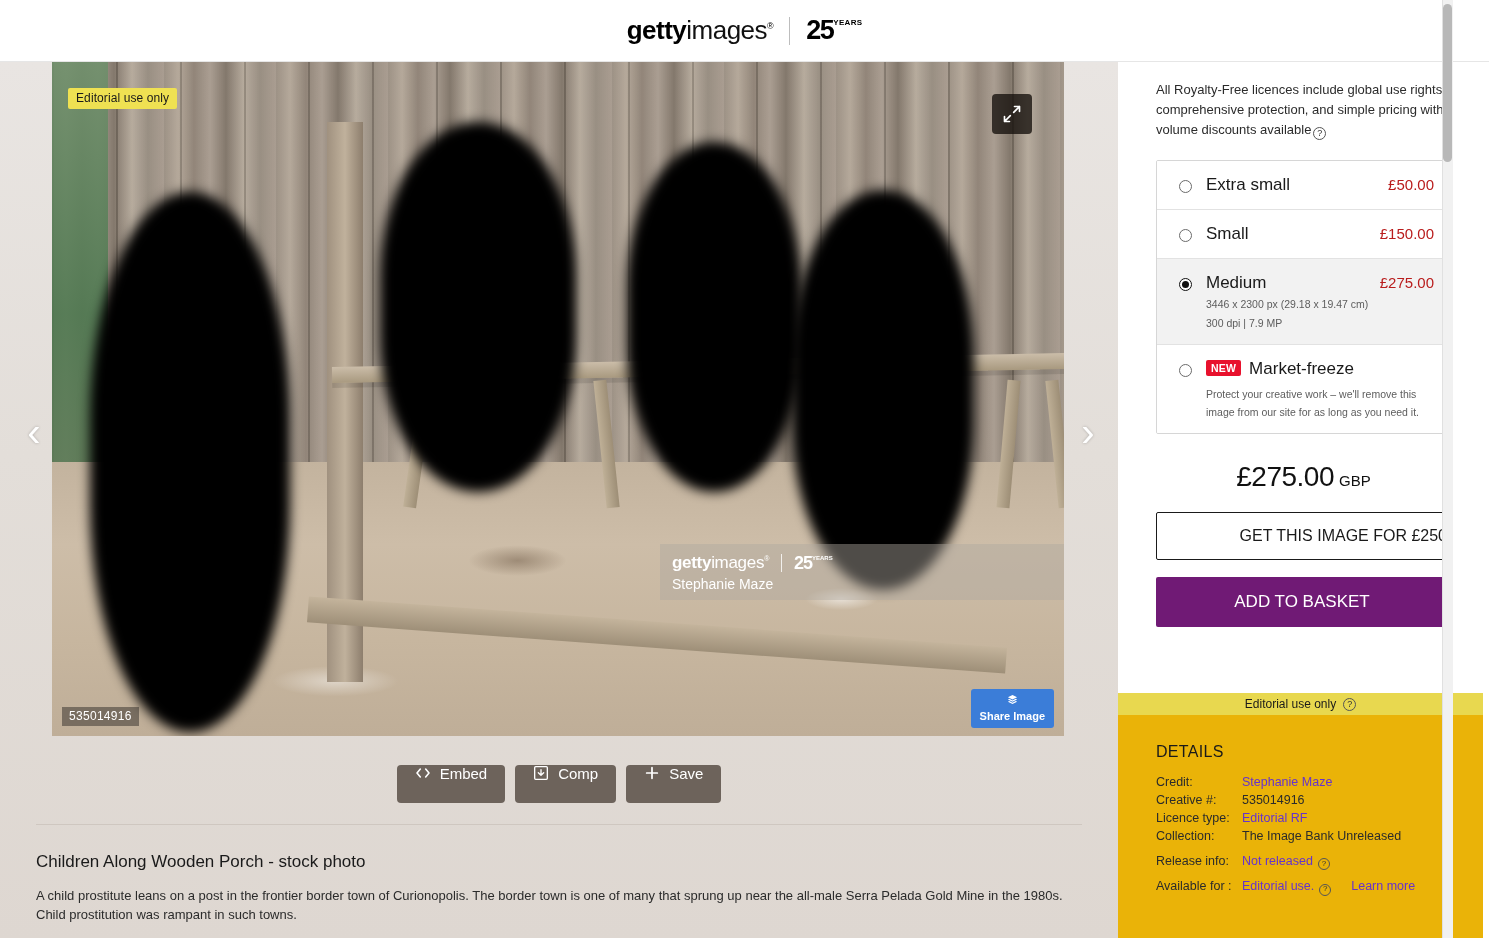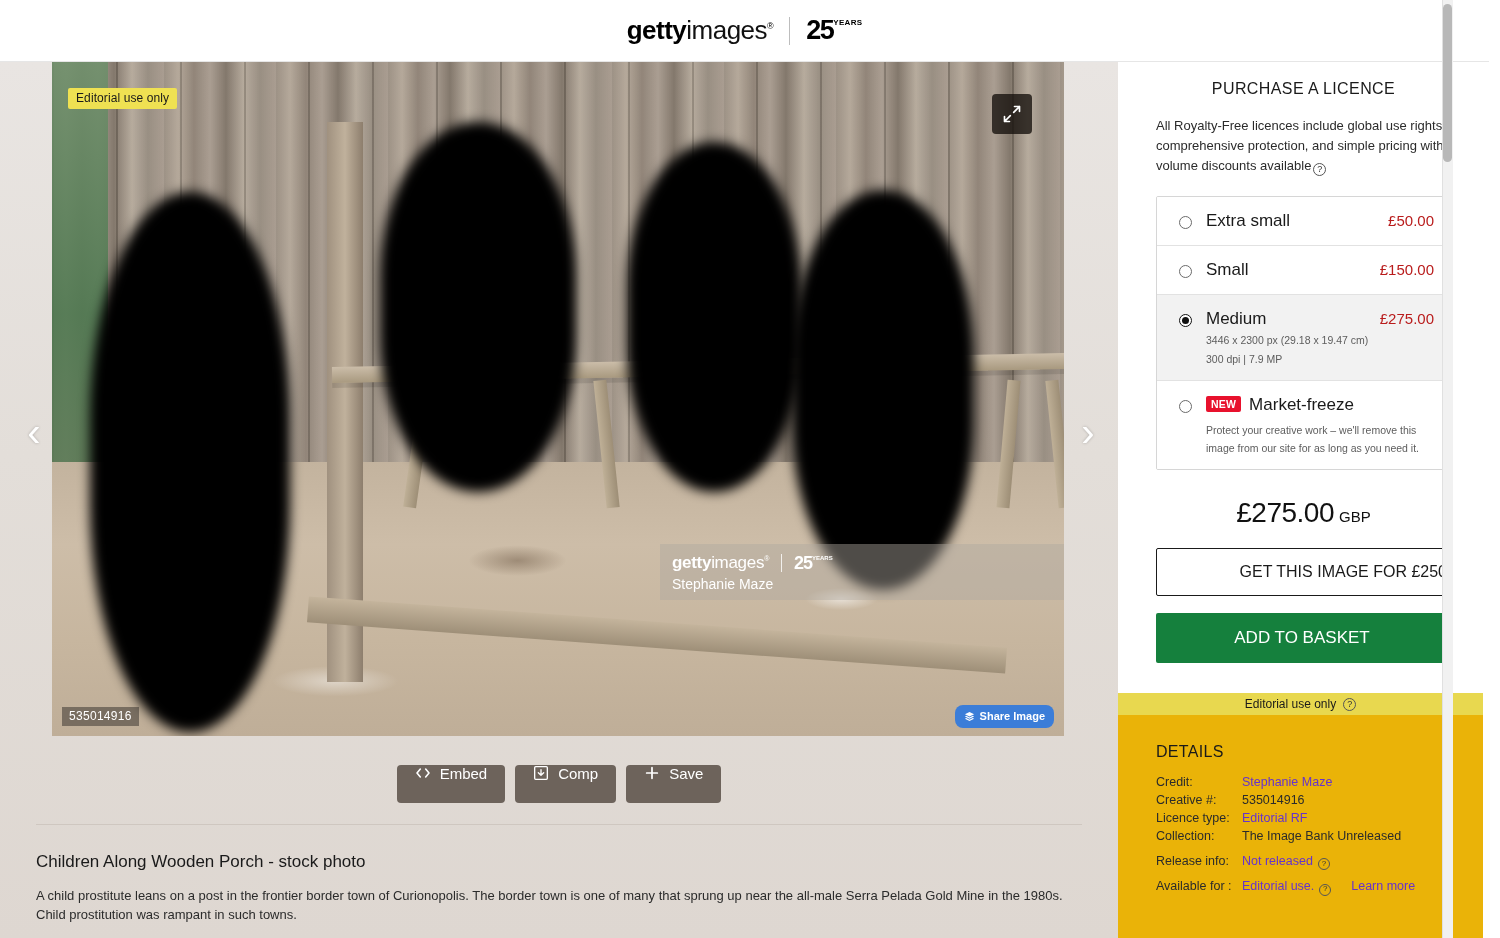--- a/index.html
+++ b/index.html
@@ -105,22 +105,22 @@
     background:rgba(20,15,12,.78); border-radius:4px;
     display:flex; align-items:center; justify-content:center;
   }
   .expand-btn svg{ width:20px; height:20px; }
   .img-id{
     position:absolute; left:10px; bottom:10px; background:rgba(60,55,50,.55);
     color:#fff; font-size:12px; padding:2px 7px 3px; letter-spacing:.3px;
   }
   .share-btn{
     position:absolute; right:10px; bottom:8px; background:#3b7dd8; color:#fff;
-    font-size:11px; font-weight:700; padding:5px 9px 6px; border-radius:8px;
-    display:flex; align-items:center; gap:5px;
+    font-size:11px; font-weight:700; padding:5px 9px 6px; border-radius:3px;
+    display:flex; align-items:center; gap:5px;flex-direction:column;
   }
   .share-btn svg{ width:11px; height:11px; }
   .wm{
     position:absolute; left:608px; top:482px; width:406px; height:56px;
     background: rgba(175,168,160,.45);
     display:flex; flex-direction:column; justify-content:center; padding-left:12px;
   }
   .wm-top{ display:flex; align-items:center; gap:12px; }
   .wm-logo{ color:#fff; font-size:17px; letter-spacing:-.3px; }
   .wm-logo b{font-weight:700;}
@@ -210,21 +210,21 @@
   .price-big .cur{ font-size:15px; margin-left:5px; }
   .btn-outline{
     display:block; margin:19px 38px 0 38px; height:48px; line-height:46px;
     text-align:right; border:1px solid #1a1a1a; border-radius:2px;
     font-size:16px; color:#1a1a1a; background:#fff; cursor:pointer; width:292px;
     font-family:"Liberation Sans",sans-serif;
   }
   .btn-primary{
     display:block; margin:17px 38px 0 38px; height:50px; line-height:50px;
     text-align:center; border:none; border-radius:2px; width:292px;
-    font-size:17px; color:#fff; background:#15803d; cursor:pointer;
+    font-size:17px; color:#fff; background:#701a75; cursor:pointer;
     font-family:"Liberation Sans",sans-serif;
   }
   .edit-bar{
     position:absolute; left:0; top:631px; width:365px; height:22px;
     background:#e8d84f; display:flex; align-items:center; justify-content:center;
     font-size:12px; color:#1a1a1a; gap:5px;
   }
   .details{
     position:absolute; left:0; top:653px; width:365px; height:223px;
     background:#eab308; padding:28px 38px 0 38px;
@@ -352,21 +352,20 @@
 
     <div class="divider-line"></div>
 
     <div class="caption-wrap">
       <div class="caption-title">Children Along Wooden Porch - stock photo</div>
       <div class="caption-desc">A child prostitute leans on a post in the frontier border town of Curionopolis. The border town is one of many that sprung up near the all-male Serra Pelada Gold Mine in the 1980s. Child prostitution was rampant in such towns.</div>
     </div>
   </div>
 
   <div class="sidebar">
-    <div class="lic-title">PURCHASE A LICENCE</div>
     <div class="lic-intro">
       <span>All Royalty-Free licences include global use rights, comprehensive protection, and simple pricing with volume discounts available</span><span class="qmark">?</span>
     </div>
 
     <div class="opts">
 
       <div class="opt">
         <div class="radio"></div>
         <div class="opt-body">
           <div class="opt-row">

